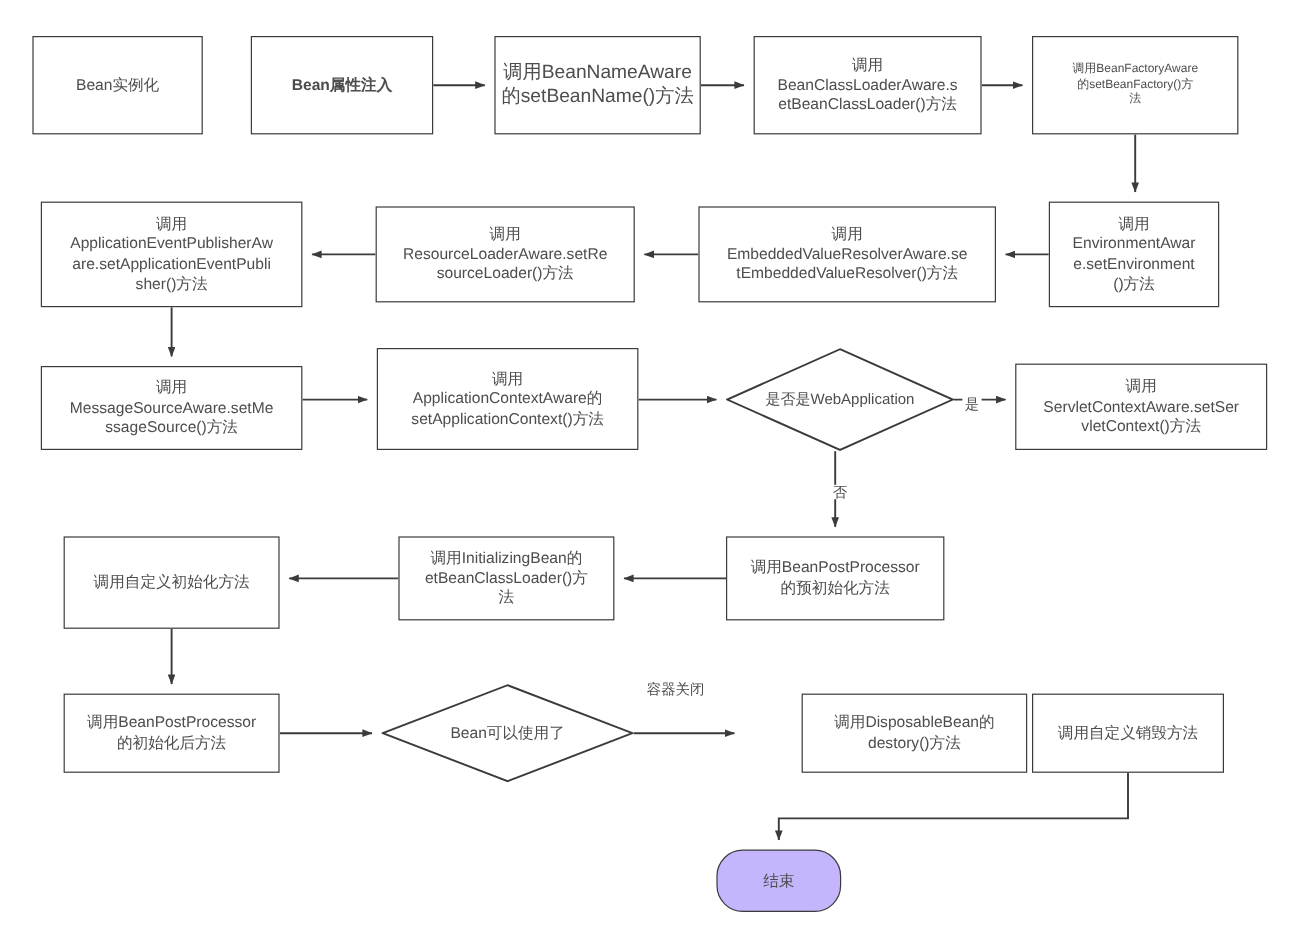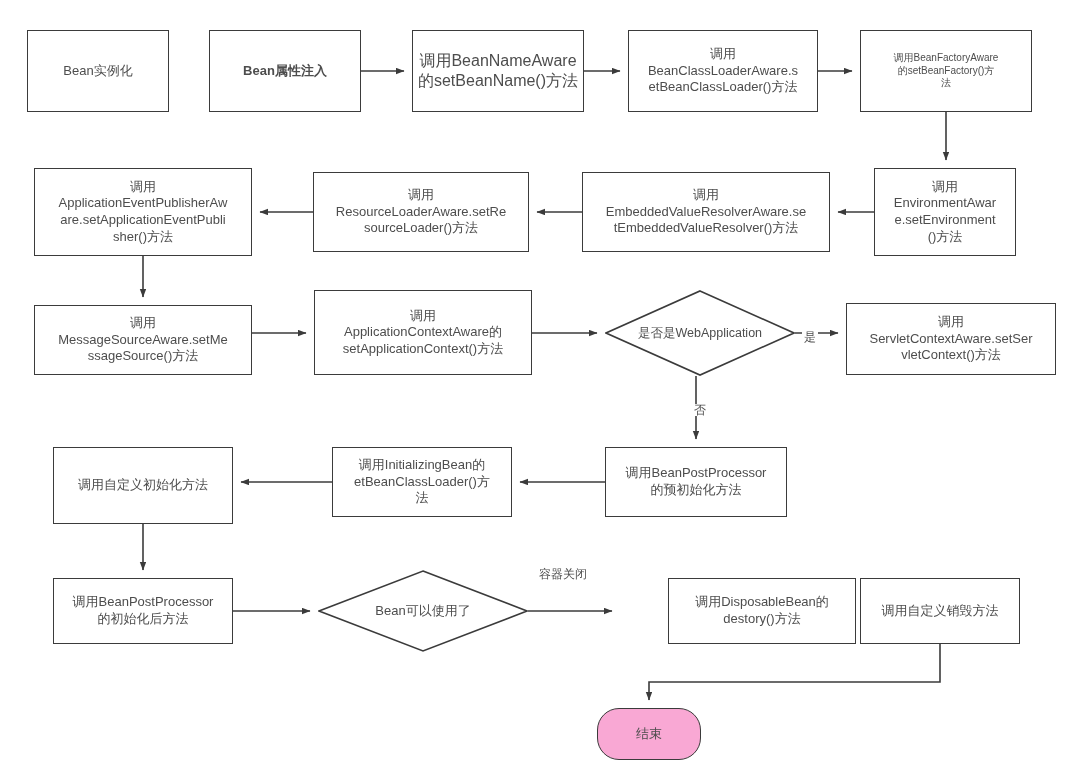--- a/index.html
+++ b/index.html
@@ -42,21 +42,21 @@
     box-sizing: border-box;
     word-break: break-all;
     white-space: pre-wrap;
   }
   .node.process {
     border: 1.6px solid #3b3b3b;
     background: #ffffff;
   }
   .node.terminal {
     border: 1.6px solid #3b3b3b;
-    background: #f9a8d4;
+    background: #c4b5fd;
     border-radius: 22px;
   }
   .node.decision {
     border: none;
     background: transparent;
   }
   .node.decision .diamond-svg {
     position: absolute;
     left: 0;
     top: 0;

